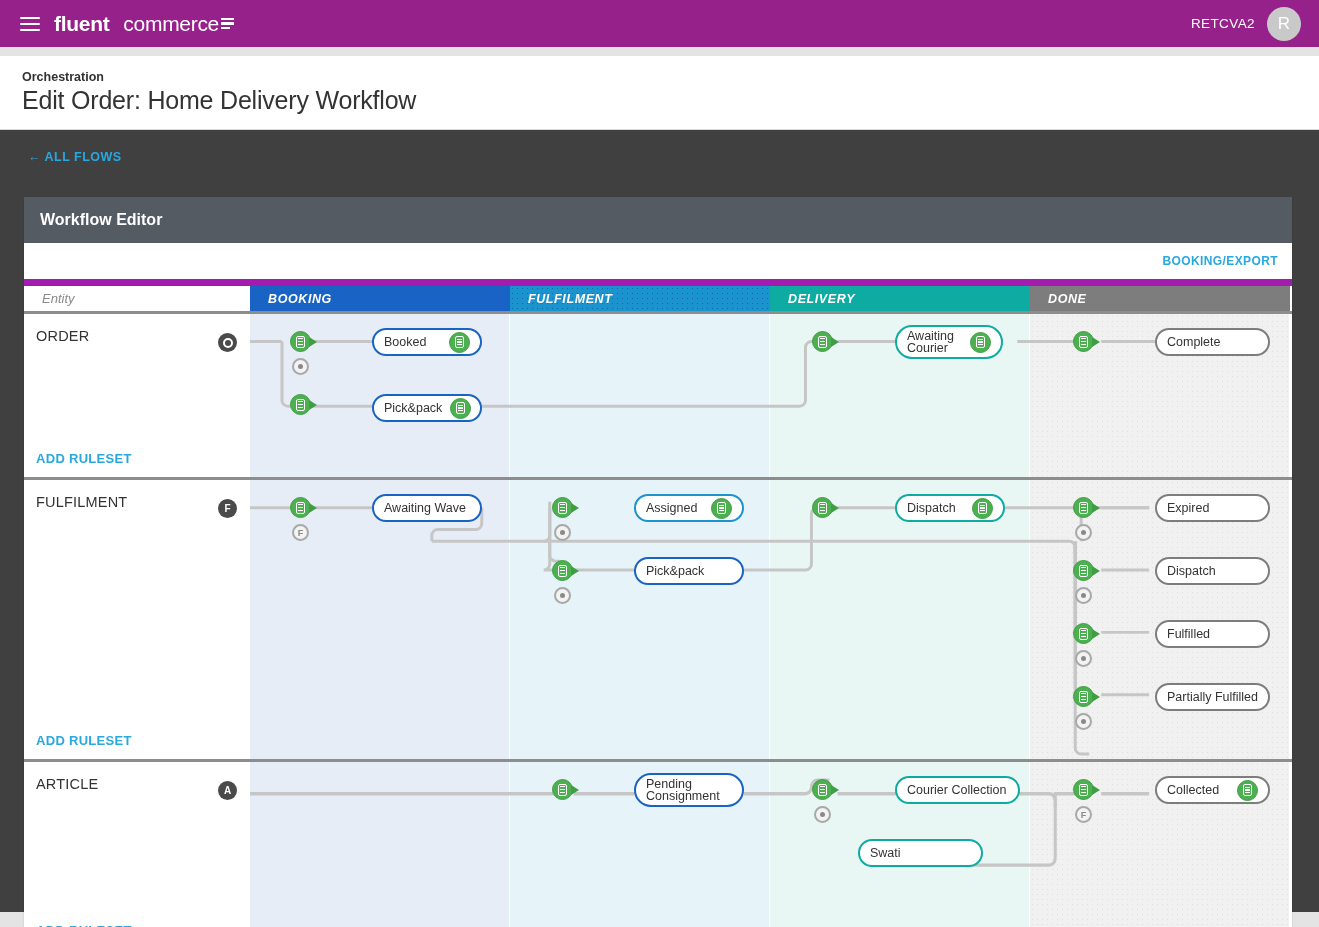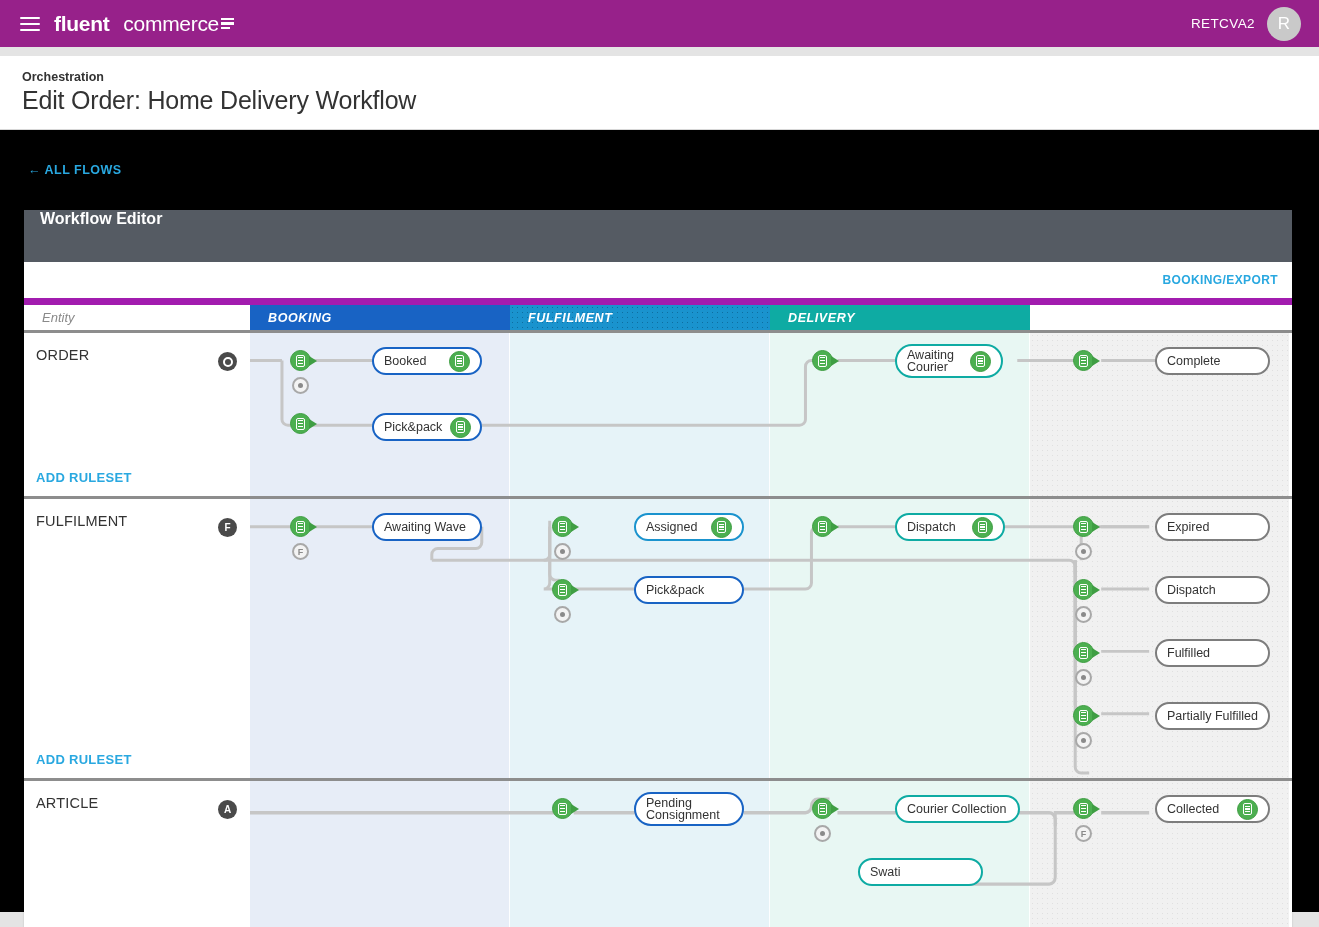--- a/index.html
+++ b/index.html
@@ -40,32 +40,32 @@
   
   .page-head {
     background: #fff; padding: 14px 20px 14px 22px;
     border-bottom: 1px solid #d7d7d7;
     margin-top: 9px;
   }
   .eyebrow { font-size: 12.5px; font-weight: bold; color: #333; }
   .page-title { font-size: 25px; color: #333; margin-top: 2px; letter-spacing: -.2px; }
 
   
-  .body-area { background: #000000; padding: 13px 0 0 0; height: 782px; }
+  .body-area { background: #404040; padding: 0 0 0 0; height: 782px; }
   .allflows {
     color: #29a8e0; font-size: 12.5px; font-weight: bold; letter-spacing: .5px;
     padding: 20px 0 0 28px; display: inline-block; cursor: pointer;
   }
 
   
   .panel { margin: 32px 27px 0 24px; background: #fff;
     box-shadow: 0 1px 2px rgba(0,0,0,.15); }
   .panel-head {
-    background: #555b63; color: #fff; height: 52px; display: flex;
-    padding: 0 0 0 16px; font-size: 16px; font-weight: bold;
+    background: #555b63; color: #fff; height: 46px; display: flex;
+    align-items: center; padding: 0 0 0 16px; font-size: 16px; font-weight: bold;
   }
   .panel-toolbar { height: 36px; display: flex; align-items: center;
     justify-content: flex-end; padding-right: 14px; background: #fff; }
   .io-link { color: #29a8e0; font-size: 12px; font-weight: bold; letter-spacing: .4px; cursor: pointer; }
 
   
   .col-head { display: flex; height: 32px; border-top: 7px solid #a21caf; font-style: italic; }
   .ch { color: #fff; font-size: 12.5px; font-weight: bold; letter-spacing: .6px;
     display: flex; align-items: center; padding-left: 18px; }
   .ch-entity { color: #8a8a8a; background: #fff; font-weight: normal; letter-spacing: 0;
@@ -191,20 +191,21 @@
 
     <div class="panel-toolbar">
       <span class="io-link">BOOKING/EXPORT</span>
     </div>
 
     <div class="col-head">
       <div class="ch ch-entity w-entity">Entity</div>
       <div class="ch ch-booking w-col">BOOKING</div>
       <div class="ch ch-fulfilment w-col">FULFILMENT</div>
       <div class="ch ch-delivery w-col">DELIVERY</div>
+      <div class="ch ch-done w-col">DONE</div>
     </div>
     <div class="head-underline"></div>
 
     <div class="lane" style="height:166px">
       <div class="lane-entity">
         <div class="lane-name">ORDER</div>
         <div class="add-ruleset">ADD RULESET</div>
       </div>
       <div class="lane-cols">
         <div class="cell c-booking"></div>

